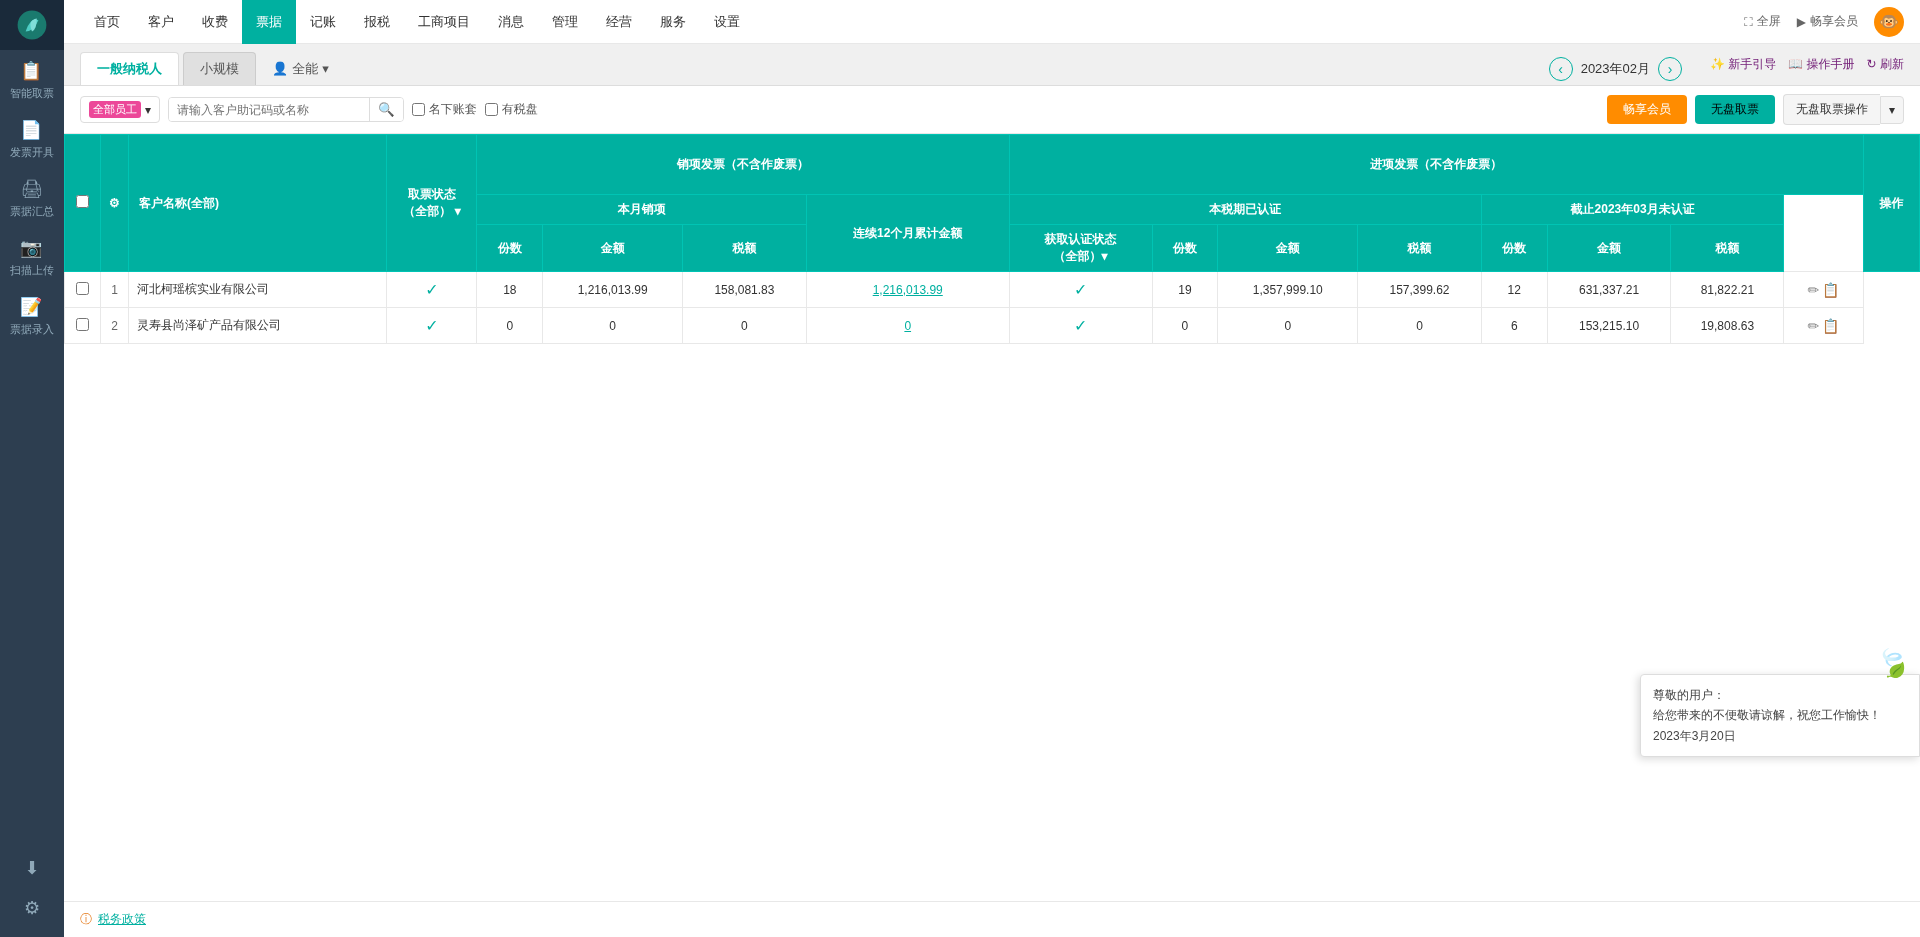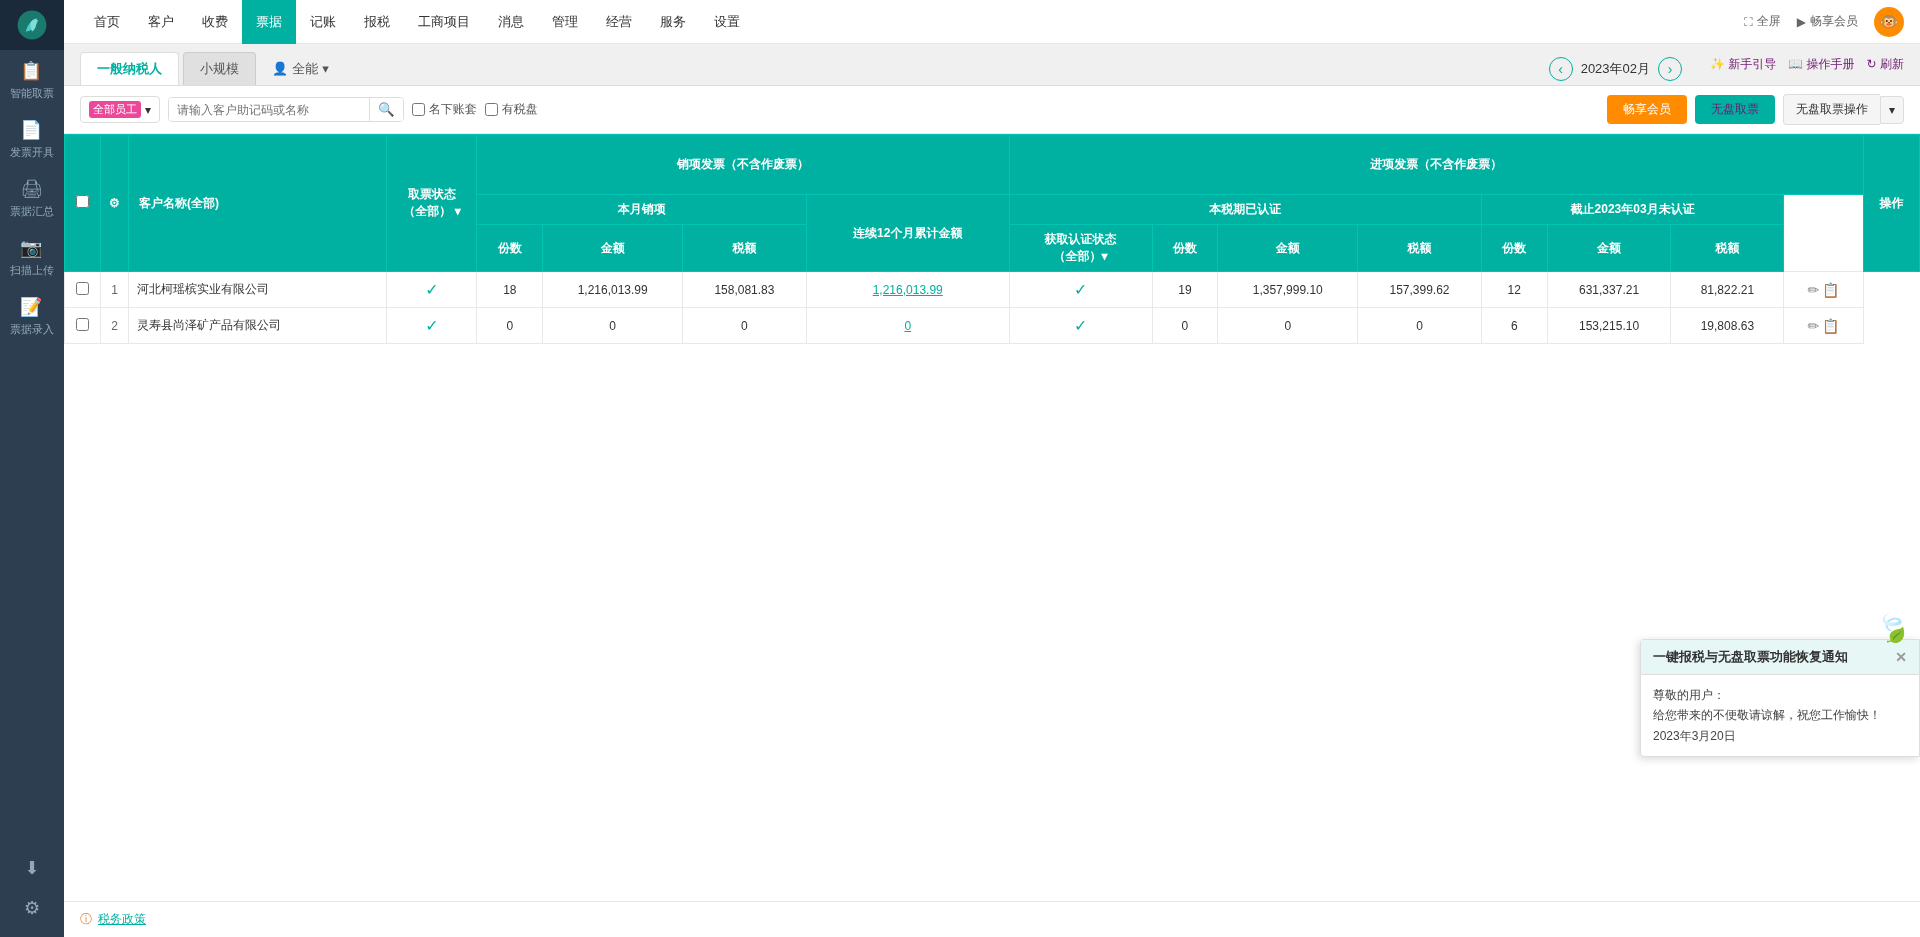--- a/index.html
+++ b/index.html
@@ -244,21 +244,21 @@
       background: #ff8c00;
       color: #fff;
       border: none;
       border-radius: 4px;
       padding: 6px 16px;
       font-size: 12px;
       cursor: pointer;
     }
     .btn-teal {
       background: #00b0a0;
-      color: #701a75;
+      color: #000000;
       border: none;
       border-radius: 4px;
       padding: 6px 16px;
       font-size: 12px;
       cursor: pointer;
     }
     .btn-split {
       display: flex;
       align-items: center;
     }
@@ -623,24 +623,20 @@
       <span class="link-text">税务政策</span>
     </div>
 
   </div>
 </div>
 
 <div class="notification-popup">
   <div style="position:relative;">
     <div class="teal-decoration">🍃</div>
   </div>
-  <div class="notification-header">
-    <span>一键报税与无盘取票功能恢复通知</span>
-    <span class="notification-close">✕</span>
-  </div>
   <div class="notification-scroll">
     <div class="notification-body">
       <div>尊敬的用户：</div>
       <div>给您带来的不便敬请谅解，祝您工作愉快！</div>
       <div>2023年3月20日</div>
     </div>
   </div>
 </div>
 
 </body></html>

